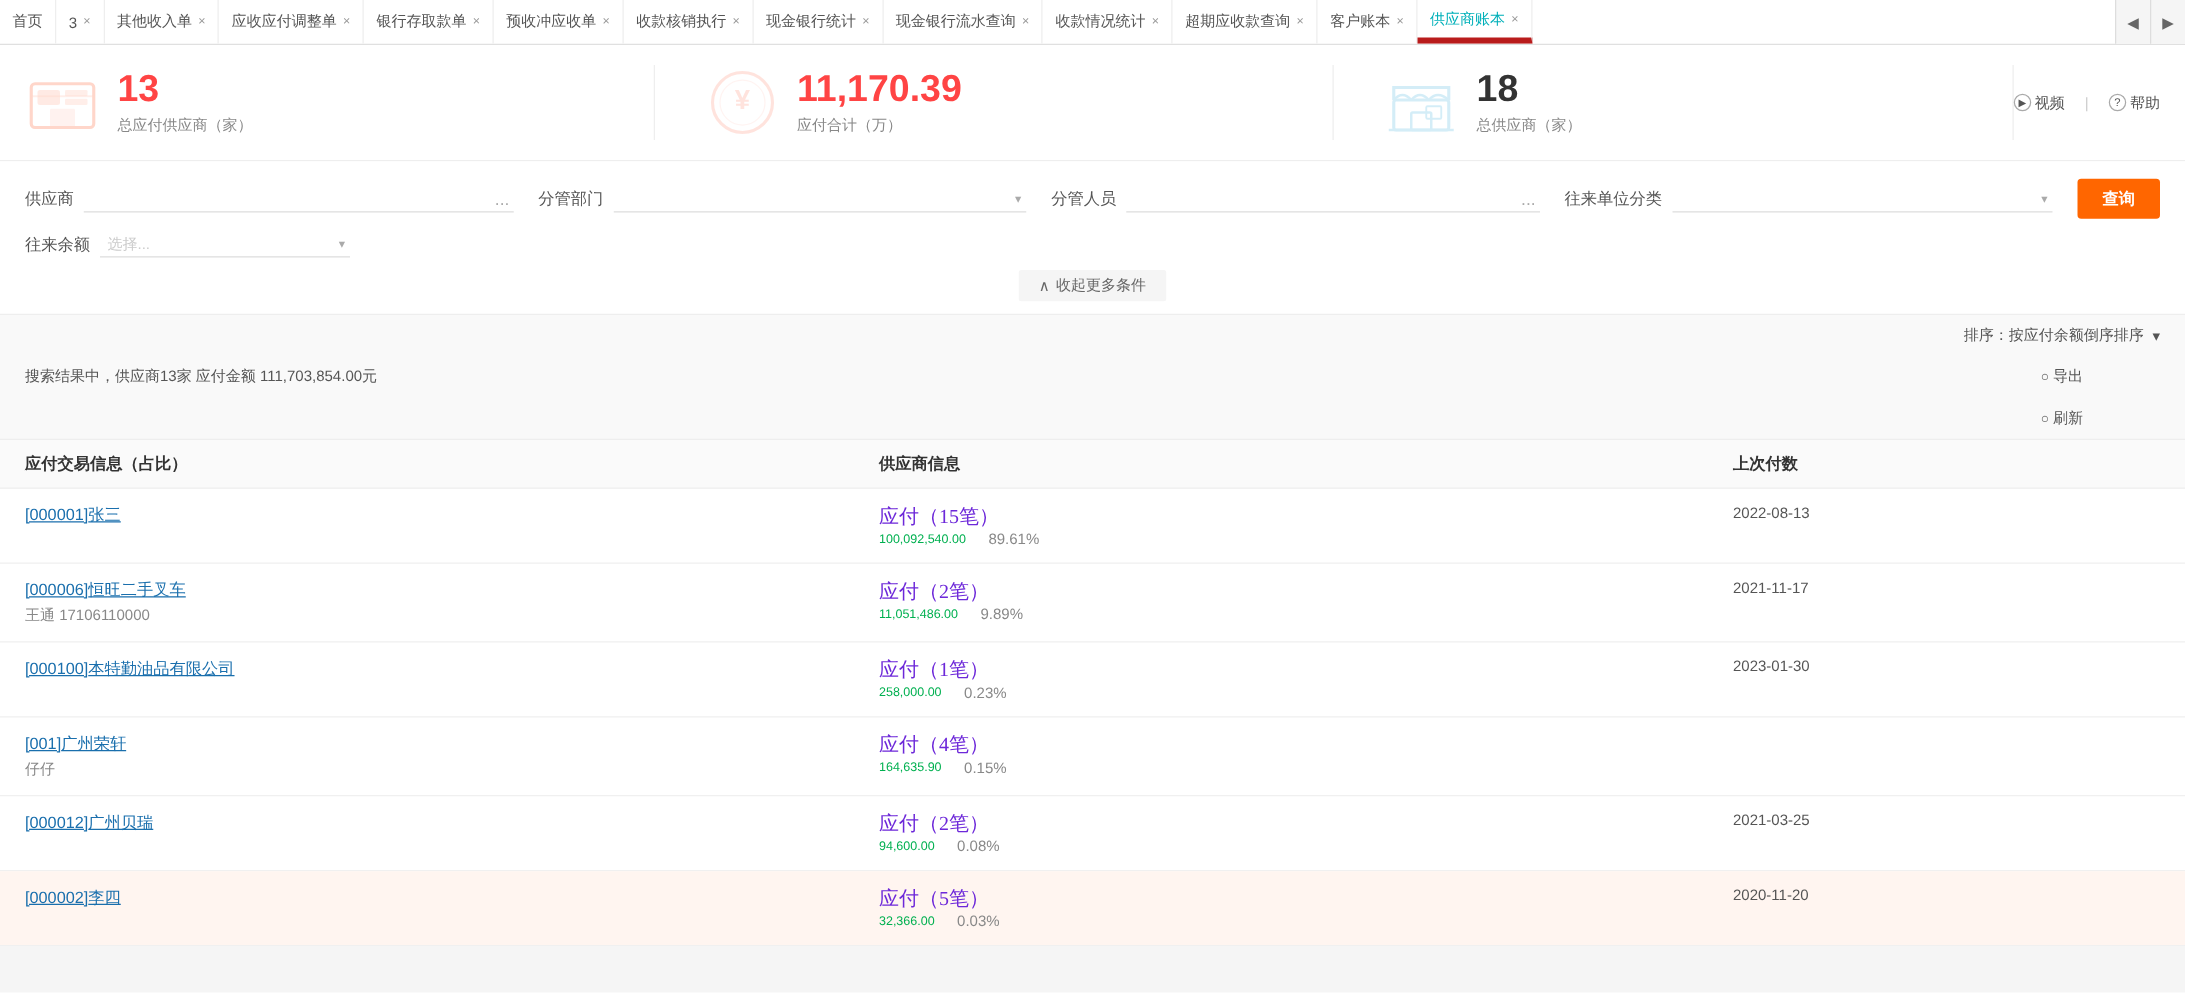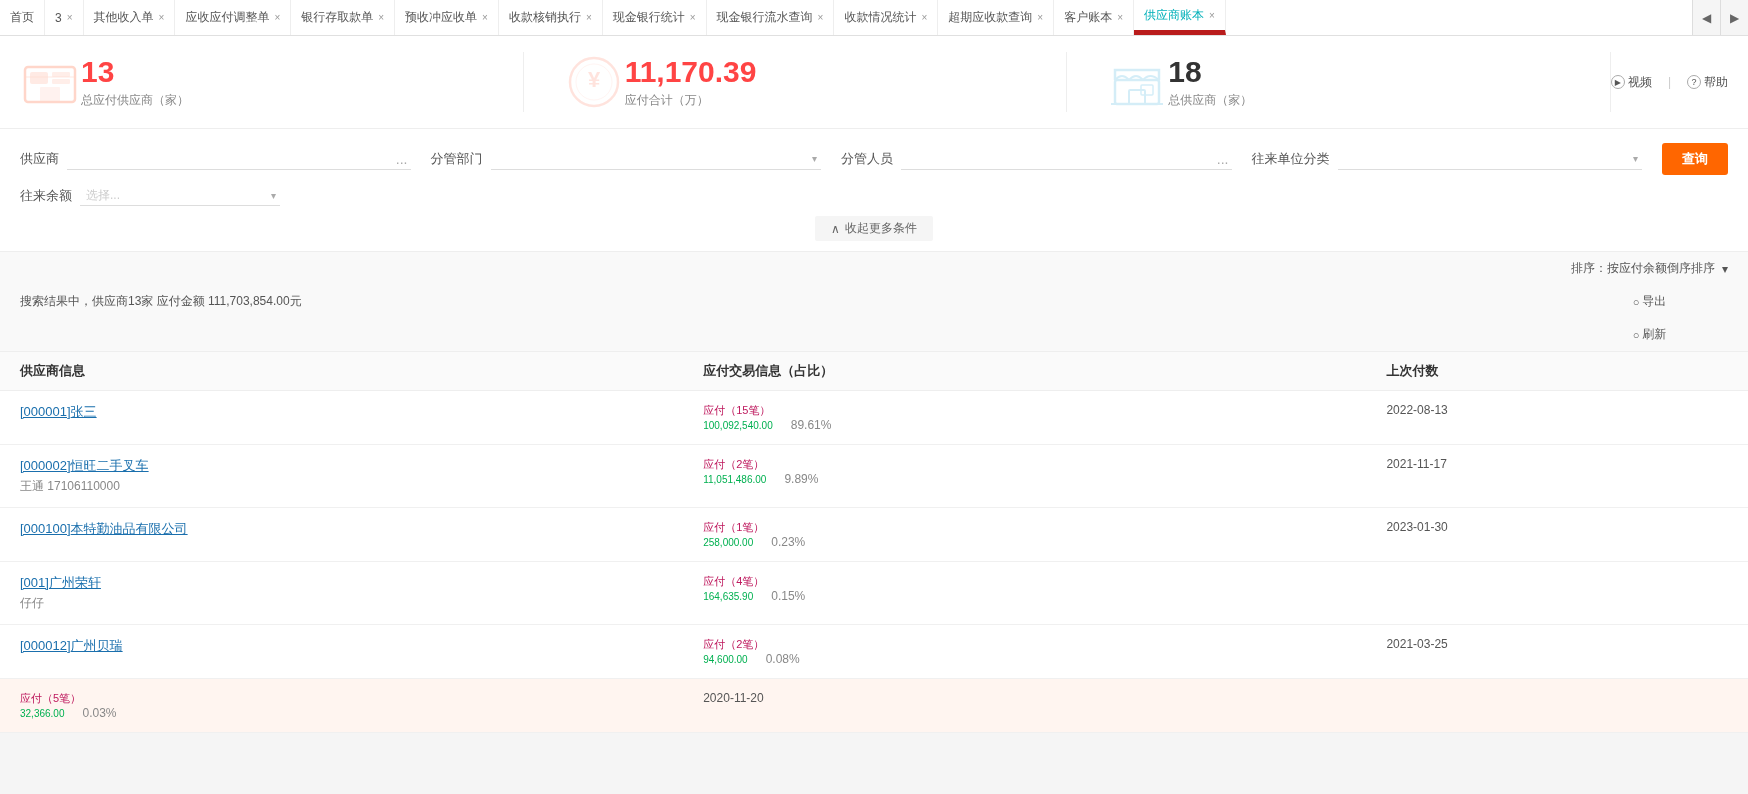--- a/index.html
+++ b/index.html
@@ -35,21 +35,21 @@
     .stats-header {
       display: flex;
       background: #fff;
       padding: 16px 20px;
       border-bottom: 1px solid #eee;
       align-items: center;
     }
     .stat-block {
       display: flex;
       align-items: center;
-      gap: 1px;
+      gap: 14px;
       flex: 1;
       border-right: 1px solid #eee;
       padding-right: 46px;
     }
     .stat-block:last-child { border-right: none; }
     .stat-block:not(:first-child) { padding-left: 40px; }
     .stat-icon {
       width: 60px;
       height: 60px;
       display: flex;
@@ -174,21 +174,21 @@
       align-items: start;
     }
     .table-row.highlighted { background: #fff5f0; }
     .supplier-link {
       color: #1a6fad;
       text-decoration: underline;
       cursor: pointer;
       font-size: 13px;
     }
     .supplier-sub { font-size: 12px; color: #888; margin-top: 3px; }
-    .tx-label { font-size: 11px; color: #be185d; }
+    .tx-label { font-size: 16px; color: #6d28d9; font-family: Liberation Serif, serif; }
     .tx-amount { font-size: 10px; color: #00b050; font-weight: 500; }
     .tx-pct { font-size: 12px; color: #888; margin-left: 10px; }
     .last-pay { font-size: 12px; color: #555; }
 
     
     .input-field {
       border: none;
       border-bottom: 1px solid #ddd;
       width: 100%;
       padding: 3px 6px;
@@ -430,22 +430,22 @@
     </div>
     <div class="action-btn">
       <span style="font-size:11px;">○</span>
       <span>刷新</span>
     </div>
   </div>
 </div>
 
 <div class="data-table">
   <div class="table-header">
+    <div>应付交易信息（占比）</div>
     <div>供应商信息</div>
-    <div>应付交易信息（占比）</div>
     <div>上次付数</div>
   </div>
 
   <div class="table-container">
 
     <div class="table-row">
       <div>
         <a class="supplier-link">
           <span>[000001]</span><span>张三</span>
         </a>
@@ -456,21 +456,21 @@
           <span class="tx-amount">100,092,540.00</span>
           <span class="tx-pct">89.61%</span>
         </div>
       </div>
       <div class="last-pay">2022-08-13</div>
     </div>
 
     <div class="table-row">
       <div>
         <a class="supplier-link">
-          <span>[000002]</span><span>恒旺二手叉车</span>
+          <span>[000006]</span><span>恒旺二手叉车</span>
         </a>
         <div class="supplier-sub">王通  17106110000</div>
       </div>
       <div>
         <div class="tx-label">应付（2笔）</div>
         <div style="display:flex;align-items:center;gap:8px;">
           <span class="tx-amount">11,051,486.00</span>
           <span class="tx-pct">9.89%</span>
         </div>
       </div>
@@ -521,20 +521,25 @@
         <div style="display:flex;align-items:center;gap:8px;">
           <span class="tx-amount">94,600.00</span>
           <span class="tx-pct">0.08%</span>
         </div>
       </div>
       <div class="last-pay">2021-03-25</div>
     </div>
 
     <div class="table-row highlighted">
       <div>
+        <a class="supplier-link">
+          <span>[000002]</span><span>李四</span>
+        </a>
+      </div>
+      <div>
         <div class="tx-label">应付（5笔）</div>
         <div style="display:flex;align-items:center;gap:8px;">
           <span class="tx-amount">32,366.00</span>
           <span class="tx-pct">0.03%</span>
         </div>
       </div>
       <div class="last-pay">2020-11-20</div>
     </div>
   </div>
 </div>

